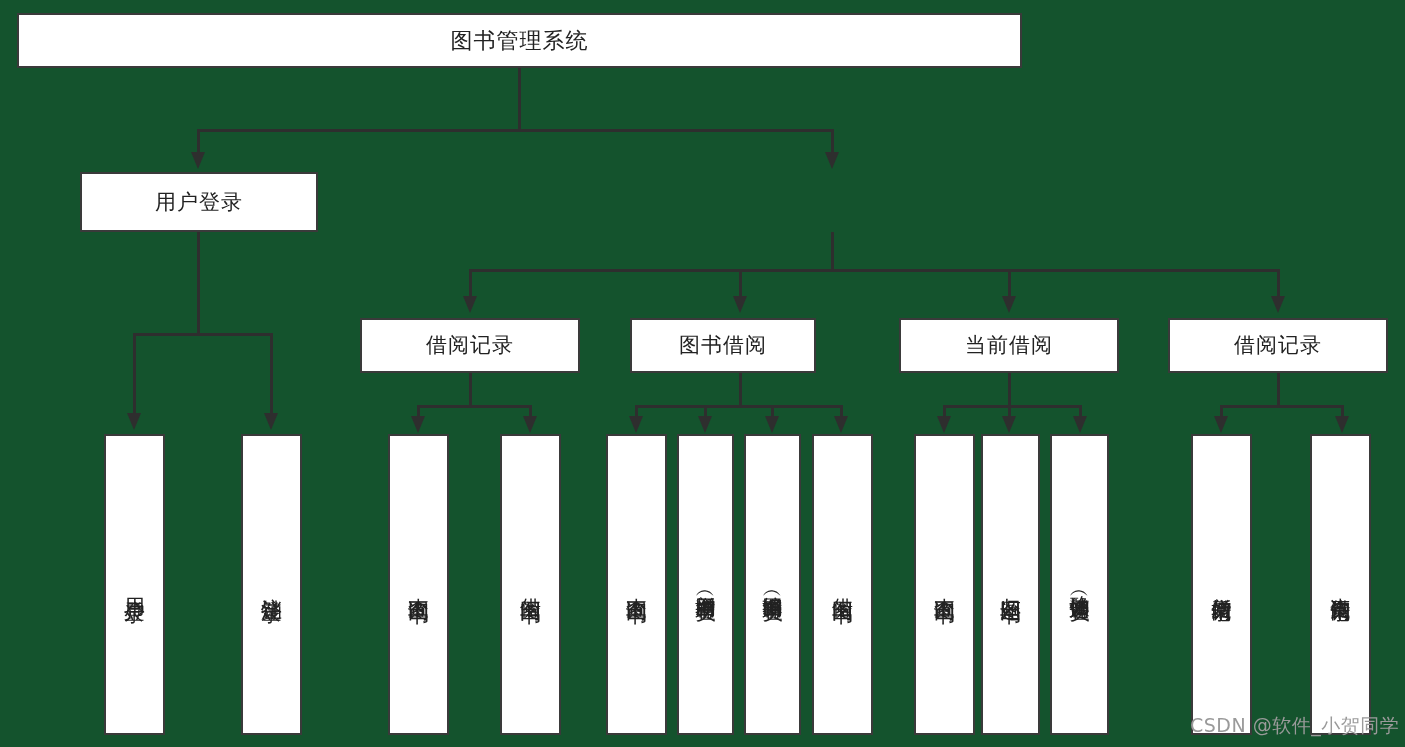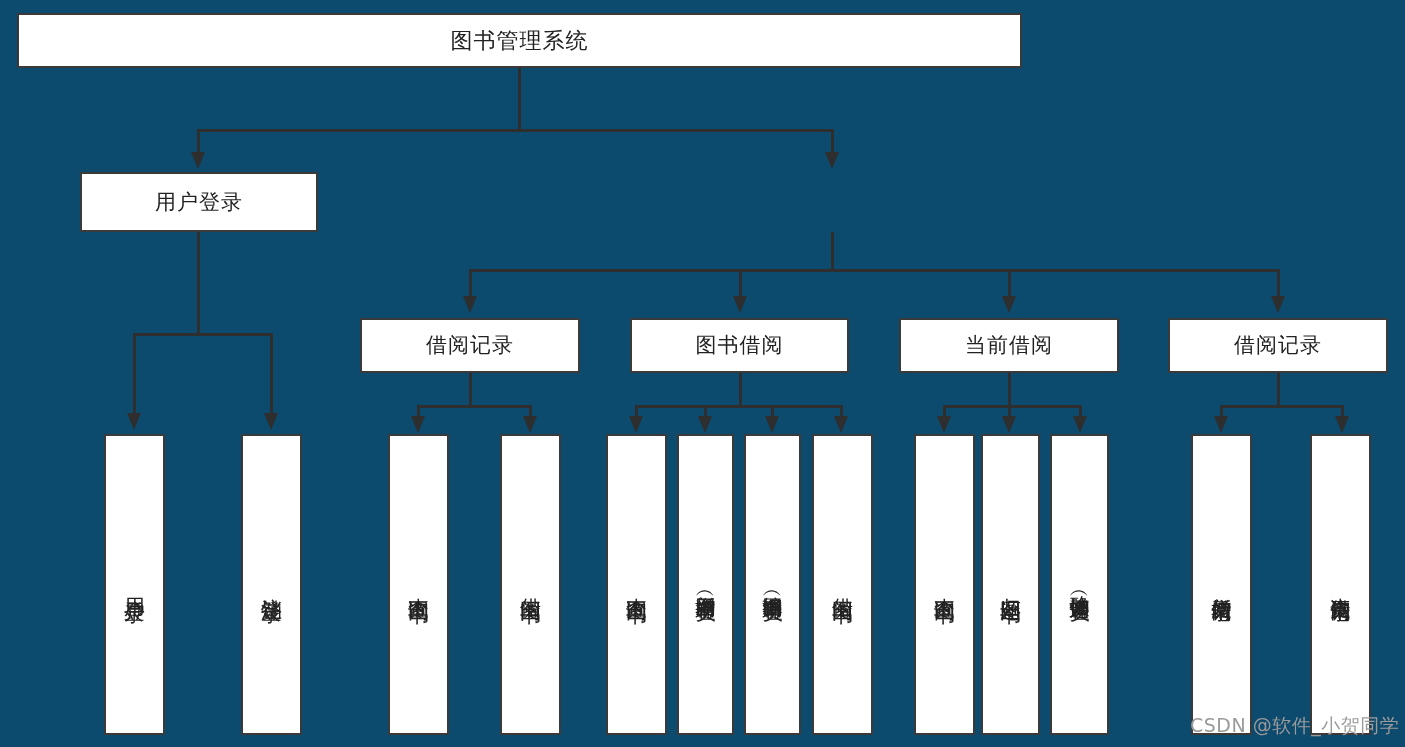--- a/index.html
+++ b/index.html
@@ -6,21 +6,21 @@
   html,body{margin:0;padding:0;background:#ffffff;}
   body{
     font-family:"DejaVu Sans","Liberation Sans",sans-serif;
     color:#1a1a1a;
     -webkit-font-smoothing:antialiased;
   }
   #canvas{
     position:relative;
     width:1405px;
     height:747px;
-    background:#0c4a6e;
+    background:#14532d;
     overflow:hidden;
   }
 
   
   .node{
     position:absolute;
     box-sizing:border-box;
     background:#ffffff;
     border:2px solid #3a3a3a;
     display:flex;
@@ -121,21 +121,21 @@
   <div class="ln v" style="left:739px;top:269px;width:3px;height:32px;"></div>
   <div class="arrow" style="left:733px;top:296px;"></div>
   <div class="ln v" style="left:1008px;top:269px;width:3px;height:32px;"></div>
   <div class="arrow" style="left:1002px;top:296px;"></div>
   <div class="ln v" style="left:1277px;top:269px;width:3px;height:32px;"></div>
   <div class="arrow" style="left:1271px;top:296px;"></div>
 
   <div class="node" style="left:360px;top:318px;width:220px;height:55px;">
     <span class="label">借阅记录</span>
   </div>
-  <div class="node" style="left:630px;top:318px;width:219px;height:55px;">
+  <div class="node" style="left:630px;top:318px;width:186px;height:55px;">
     <span class="label">图书借阅</span>
   </div>
   <div class="node" style="left:899px;top:318px;width:220px;height:55px;">
     <span class="label">当前借阅</span>
   </div>
   <div class="node" style="left:1168px;top:318px;width:220px;height:55px;">
     <span class="label">借阅记录</span>
   </div>
 
   <div class="ln v" style="left:469px;top:373px;width:3px;height:35px;"></div>

